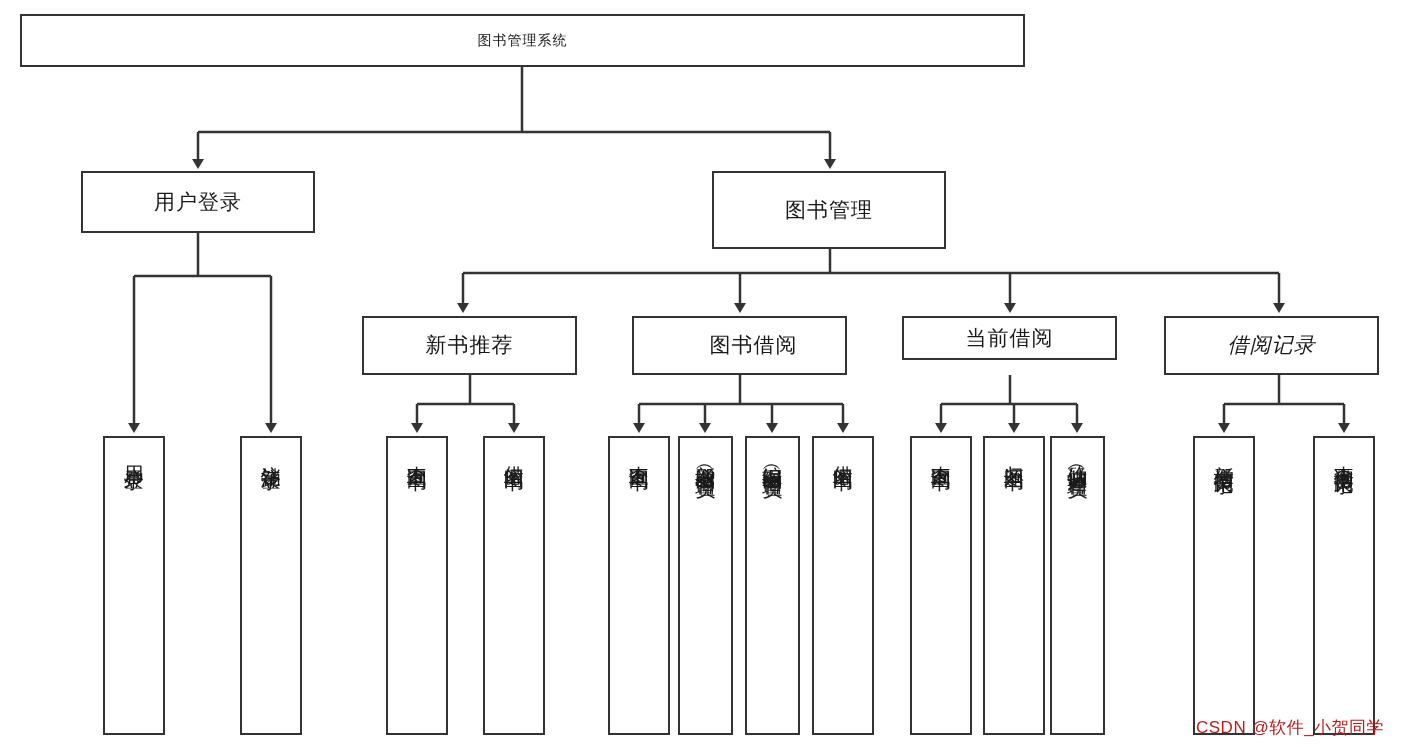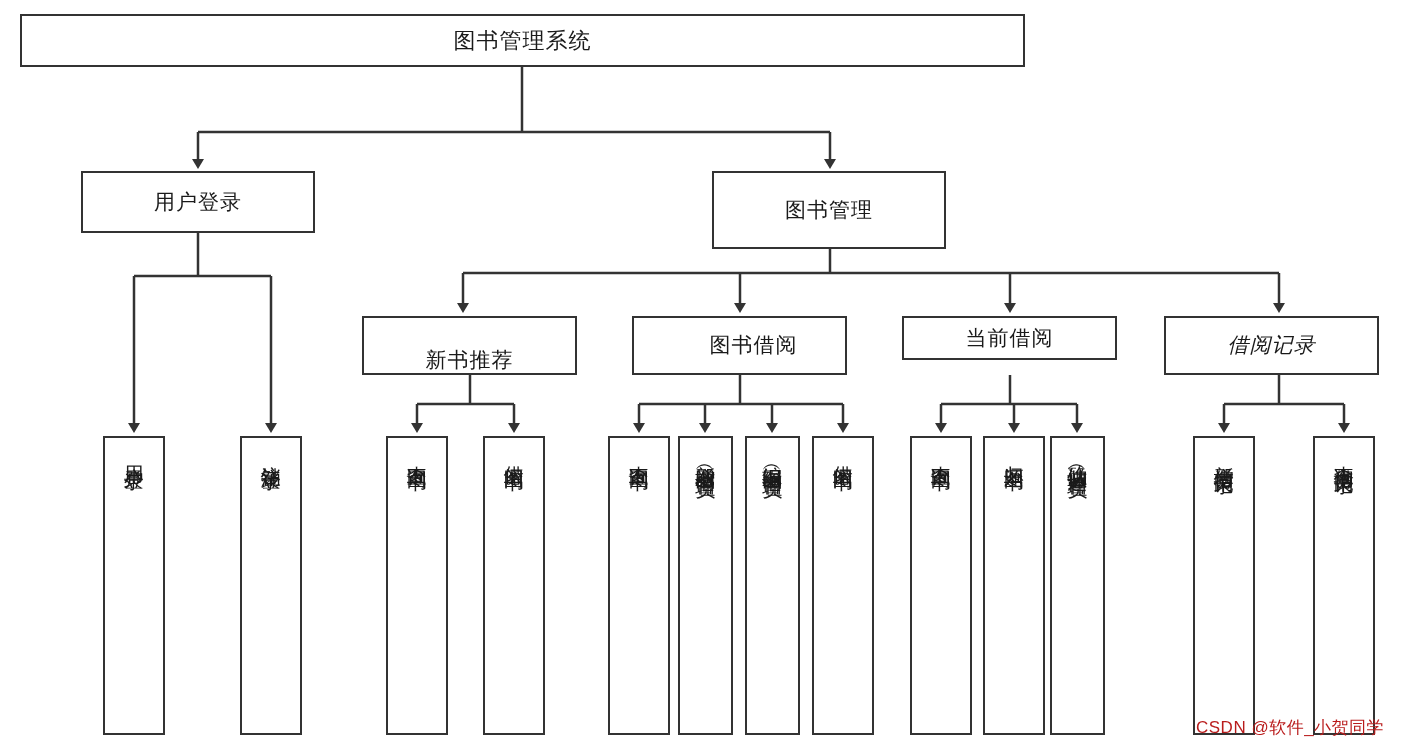--- a/index.html
+++ b/index.html
@@ -51,21 +51,21 @@
   .node.vertical .node-label {
     writing-mode: vertical-rl;
     text-orientation: upright;
     font-size: 20px;
     line-height: 1.32;
     letter-spacing: 2px;
     white-space: nowrap;
     -webkit-text-orientation: upright;
   }
   .node.root .node-label {
-    font-size: 22px;
+    font-size: 14px;
   }
   .watermark {
     position: absolute;
     font-size: 17px;
     color: #b9b9b9;
     white-space: nowrap;
     letter-spacing: 0.5px;
   }
 </style>
 </head>
@@ -127,21 +127,21 @@
     <span class="node-label">图书管理系统</span>
   </div>
 
   <div class="node horizontal" style="left: 81px; top: 171px; width: 234px; height: 62px;">
     <span class="node-label">用户登录</span>
   </div>
   <div class="node horizontal" style="left: 712px; top: 171px; width: 234px; height: 78px;">
     <span class="node-label">图书管理</span>
   </div>
 
-  <div class="node horizontal" style="left: 362px; top: 316px; width: 215px; height: 59px; align-items: flex-end;">
+  <div class="node horizontal" style="left: 362px; top: 316px; width: 215px; height: 59px;">
     <span class="node-label">新书推荐</span>
   </div>
   <div class="node horizontal" style="left: 632px; top: 316px; width: 215px; height: 59px; padding-left: 28px;">
     <span class="node-label">图书借阅</span>
   </div>
   <div class="node horizontal" style="left: 902px; top: 316px; width: 215px; height: 44px; text-align: right;">
     <span class="node-label">当前借阅</span>
   </div>
   <div class="node horizontal" style="left: 1164px; top: 316px; width: 215px; height: 59px; font-style: italic;">
     <span class="node-label">借阅记录</span>

